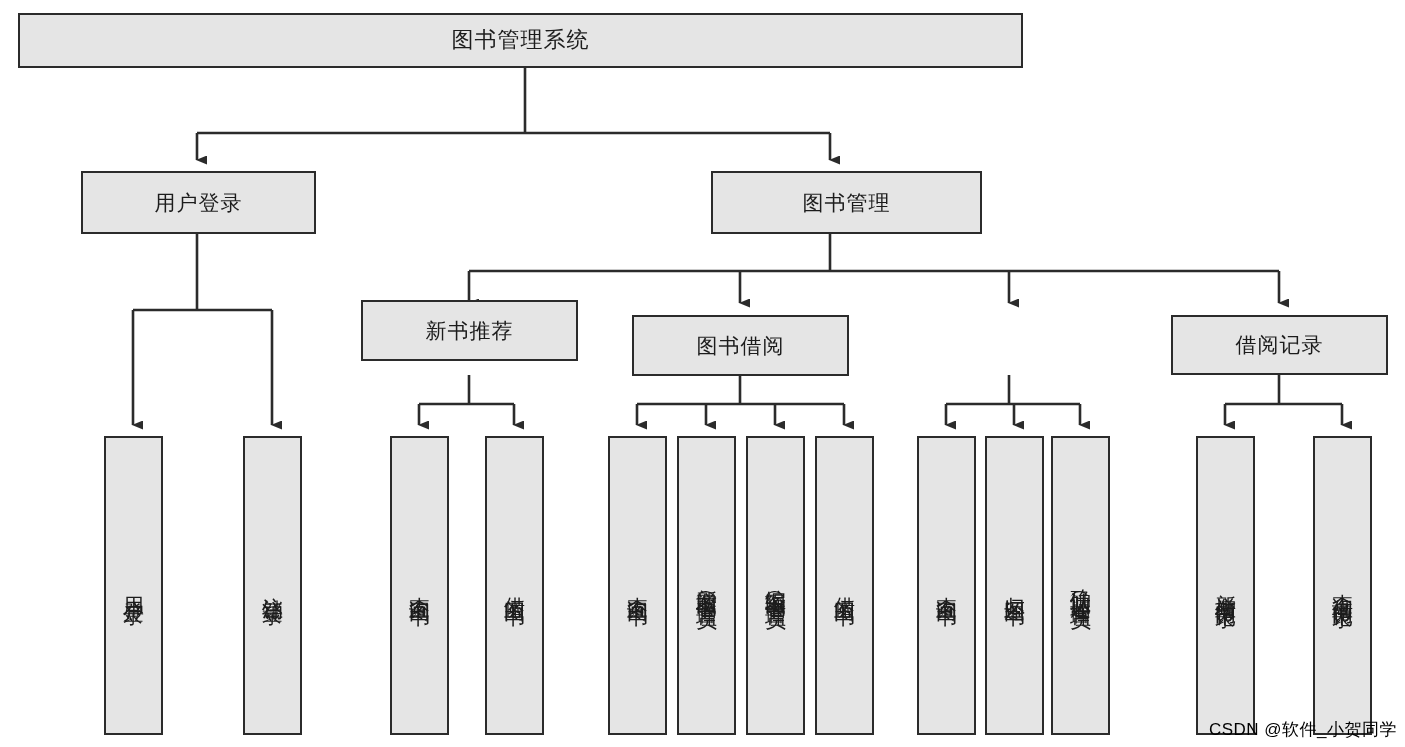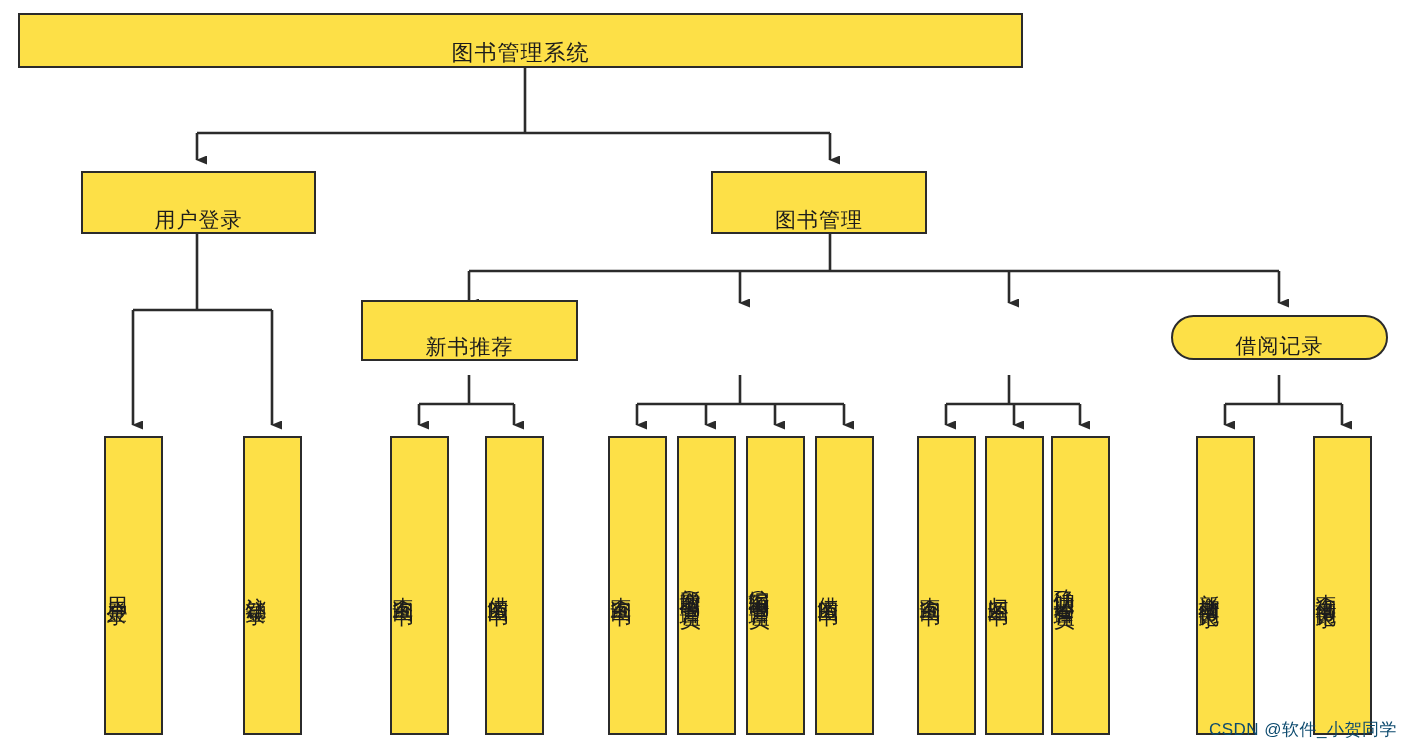--- a/index.html
+++ b/index.html
@@ -22,23 +22,23 @@
     left: 0;
     top: 0;
     width: 1405px;
     height: 747px;
     pointer-events: none;
   }
   .node {
     position: absolute;
     box-sizing: border-box;
     border: 2px solid #2b2b2b;
-    background: #fde047;
+    background: #e5e5e5;
     display: flex;
-    align-items: flex-end;
+    align-items: center;
     justify-content: center;
     color: #1c1c1c;
   }
   .node-h {
     font-size: 21px;
     letter-spacing: 1px;
     line-height: 1.2;
   }
   .node-root {
     font-size: 22px;
@@ -55,21 +55,21 @@
   }
   .node-v > span {
     writing-mode: vertical-rl;
     text-orientation: upright;
   }
   #watermark {
     position: absolute;
     right: 8px;
     bottom: 6px;
     font-size: 17px;
-    color: #0c4a6e;
+    color: #000000;
     letter-spacing: 0.5px;
     white-space: nowrap;
   }
 </style>
 </head>
 <body>
 
 <div id="diagram-root">
 
   <svg id="edges-layer" width="1405" height="747" viewBox="0 0 1405 747">
@@ -122,28 +122,31 @@
     </g>
   </svg>
 
   <div class="node node-h node-root" style="left:18px; top:13px; width:1005px; height:55px;">
     <span>图书管理系统</span>
   </div>
 
   <div class="node node-h" style="left:81px; top:171px; width:235px; height:63px;">
     <span>用户登录</span>
   </div>
-  <div class="node node-h" style="left:711px; top:171px; width:216px; height:63px;">
+  <div class="node node-h" style="left:711px; top:171px; width:271px; height:63px;">
     <span>图书管理</span>
   </div>
 
   <div class="node node-h" style="left:361px; top:300px; width:217px; height:61px;">
     <span>新书推荐</span>
   </div>
-  <div class="node node-h" style="left:1171px; top:315px; width:217px; height:45px;border-radius:24px;">
+  <div class="node node-h" style="left:632px; top:315px; width:217px; height:61px;">
+    <span>图书借阅</span>
+  </div>
+  <div class="node node-h" style="left:1171px; top:315px; width:217px; height:60px;">
     <span>借阅记录</span>
   </div>
 
   <div class="node node-v" style="left:104px; top:436px; width:59px; height:299px;">
     <span>用户登录</span>
   </div>
   <div class="node node-v" style="left:243px; top:436px; width:59px; height:299px;">
     <span>注销登录</span>
   </div>
 

